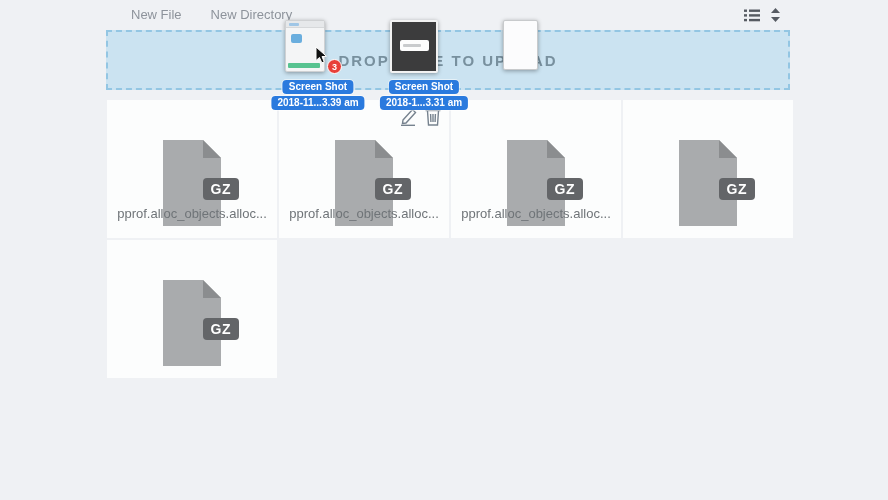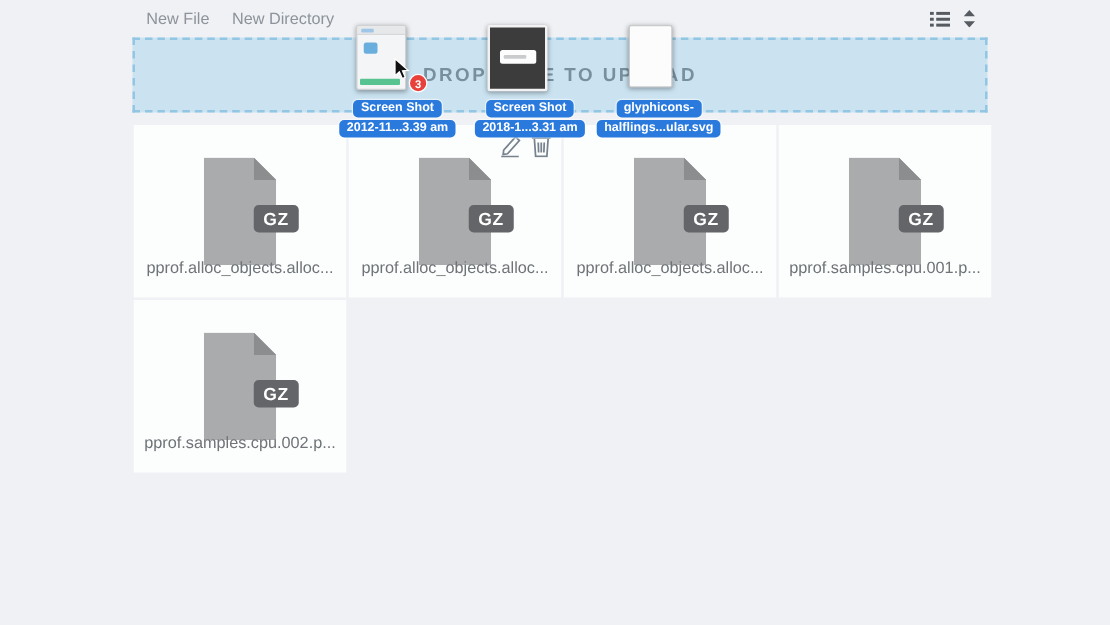--- a/index.html
+++ b/index.html
@@ -5,21 +5,21 @@
   * { margin:0; padding:0; box-sizing:border-box; }
   html,body { width:888px; height:500px; overflow:hidden; }
   body {
     position:relative;
     background:#eff1f4;
     font-family:"Liberation Sans", sans-serif;
     -webkit-font-smoothing:antialiased;
   }
 
   
-  .toolbar { position:absolute; left:117px; top:7px; display:flex; gap:18px; }
+  .toolbar { position:absolute; left:131px; top:7px; display:flex; gap:29px; }
   .toolbar .tool-btn {
     font-size:13px; color:#8d939b; cursor:pointer; background:none; border:none;
     font-family:"Liberation Sans", sans-serif;
   }
   .view-controls { position:absolute; left:744px; top:8px; display:flex; gap:10px; align-items:center; }
   .view-controls svg { display:block; }
 
   
   .dropzone {
     position:absolute; left:106px; top:30px; width:684px; height:60px;
@@ -32,21 +32,21 @@
 
   
   .file-grid {
     position:absolute; left:107px; top:100px; width:686px;
     display:grid; grid-template-columns:repeat(4,170px); gap:2px;
   }
   .file-card {
     position:relative; height:138px; background:#fcfdfd;
     display:flex; flex-direction:column; align-items:center; cursor:pointer;
   }
-  .doc-wrap { position:relative; margin-top:26px; width:58px; height:86px; }
+  .doc-wrap { position:relative; margin-top:40px; width:58px; height:86px; }
   .doc-body {
     position:absolute; inset:0; background:#a9abad;
     clip-path:polygon(0 0, 69% 0, 100% 21%, 100% 100%, 0 100%);
   }
   .doc-fold {
     position:absolute; top:0; right:0; width:18px; height:18px; background:#8b8d8f;
     clip-path:polygon(0 0, 100% 100%, 0 100%);
   }
   .type-badge {
     position:absolute; top:38px; right:-18px;
@@ -177,30 +177,28 @@
     </div>
     <div class="file-name">pprof.alloc_objects.alloc...</div>
   </div>
 
   <div class="file-card">
     <div class="doc-wrap">
       <div class="doc-body"></div>
         <div class="doc-fold"></div>
       <div class="type-badge">GZ</div>
     </div>
-    <div class="file-name">pprof.samples.cpu.001.p...</div>
-  </div>
-
-  <div class="file-card">
-    <div class="doc-wrap">
-      <div class="doc-body"></div>
-        <div class="doc-fold"></div>
-      <div class="type-badge">GZ</div>
-    </div>
-    <div class="file-name">pprof.samples.cpu.002.p...</div>
+  </div>
+
+  <div class="file-card">
+    <div class="doc-wrap">
+      <div class="doc-body"></div>
+        <div class="doc-fold"></div>
+      <div class="type-badge">GZ</div>
+    </div>
   </div>
 
 </div>
 
 <div class="drag-layer">
 
   <div class="thumb thumb-1">
     <div class="bar-top">
         <div class="chip"></div>
       </div>
@@ -216,24 +214,20 @@
 
   <span class="cursor-icon">
     <svg width="13" height="18" viewBox="0 0 13 18">
       <path d="M1 1 L1 14.5 L4.5 11.5 L6.8 16.8 L9.2 15.8 L7 10.6 L11.5 10.3 Z" fill="#111" stroke="#fff" stroke-width="1"></path>
     </svg>
   </span>
   <div class="drag-count-badge">3</div>
 
   <div class="drag-label dl-1">
     <span class="pill">Screen Shot</span>
-    <span class="pill">2012-11...3.39 am</span>
+    <span class="pill">2018-11...3.39 am</span>
   </div>
   <div class="drag-label dl-2">
     <span class="pill">Screen Shot</span>
     <span class="pill">2018-1...3.31 am</span>
   </div>
-  <div class="drag-label dl-3">
-    <span class="pill">glyphicons-</span>
-    <span class="pill">halflings...ular.svg</span>
-  </div>
 
 </div>
 
 </body></html>

